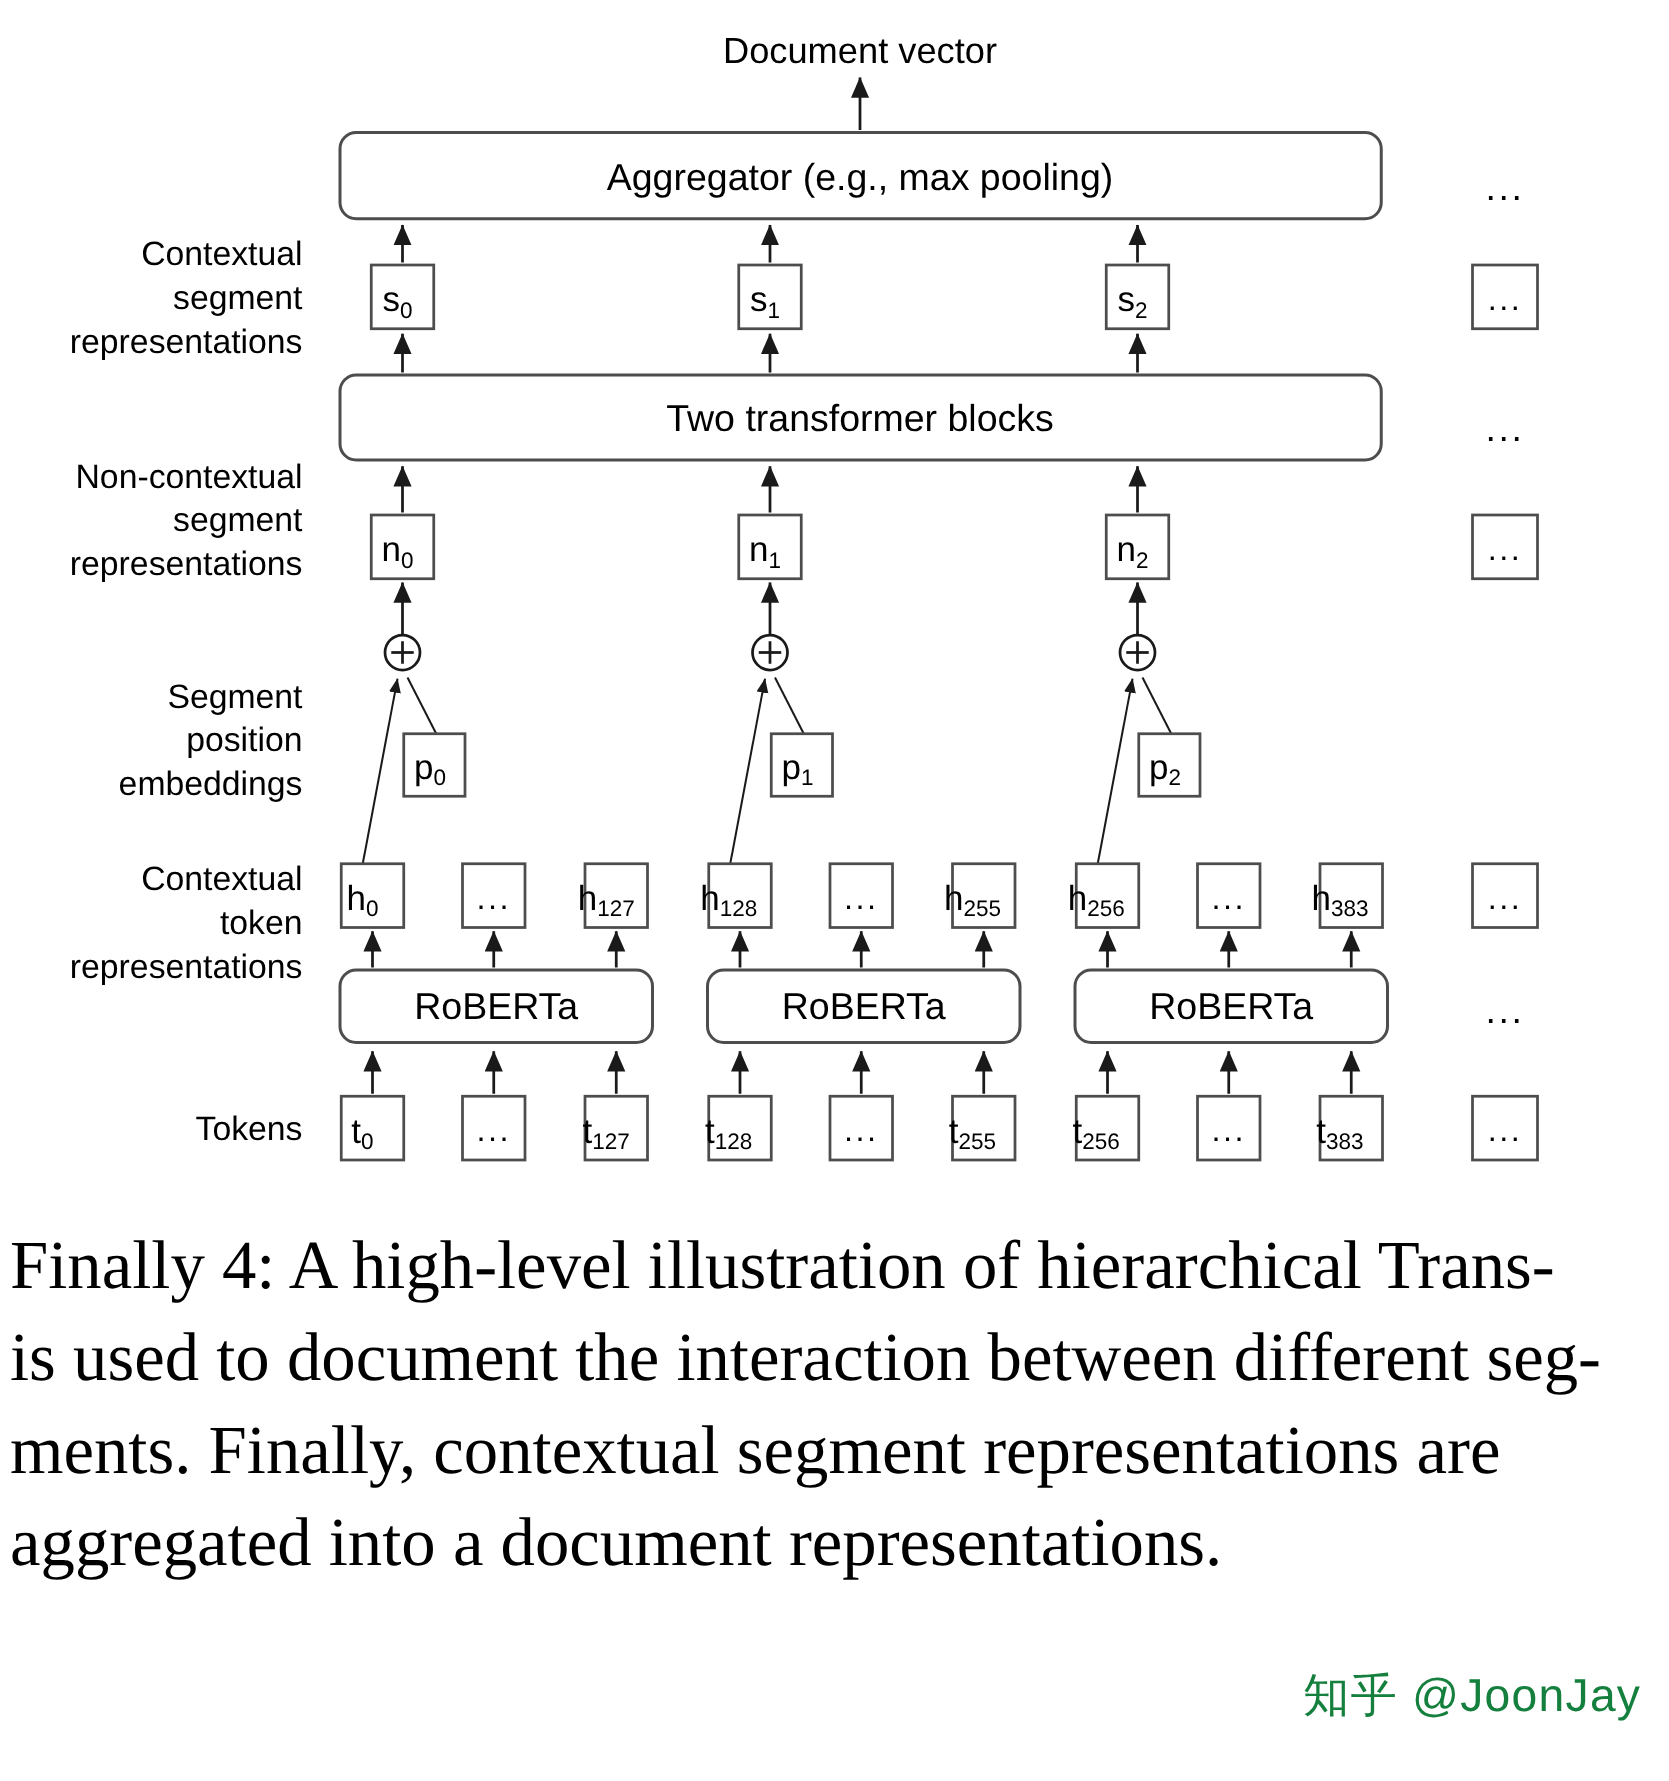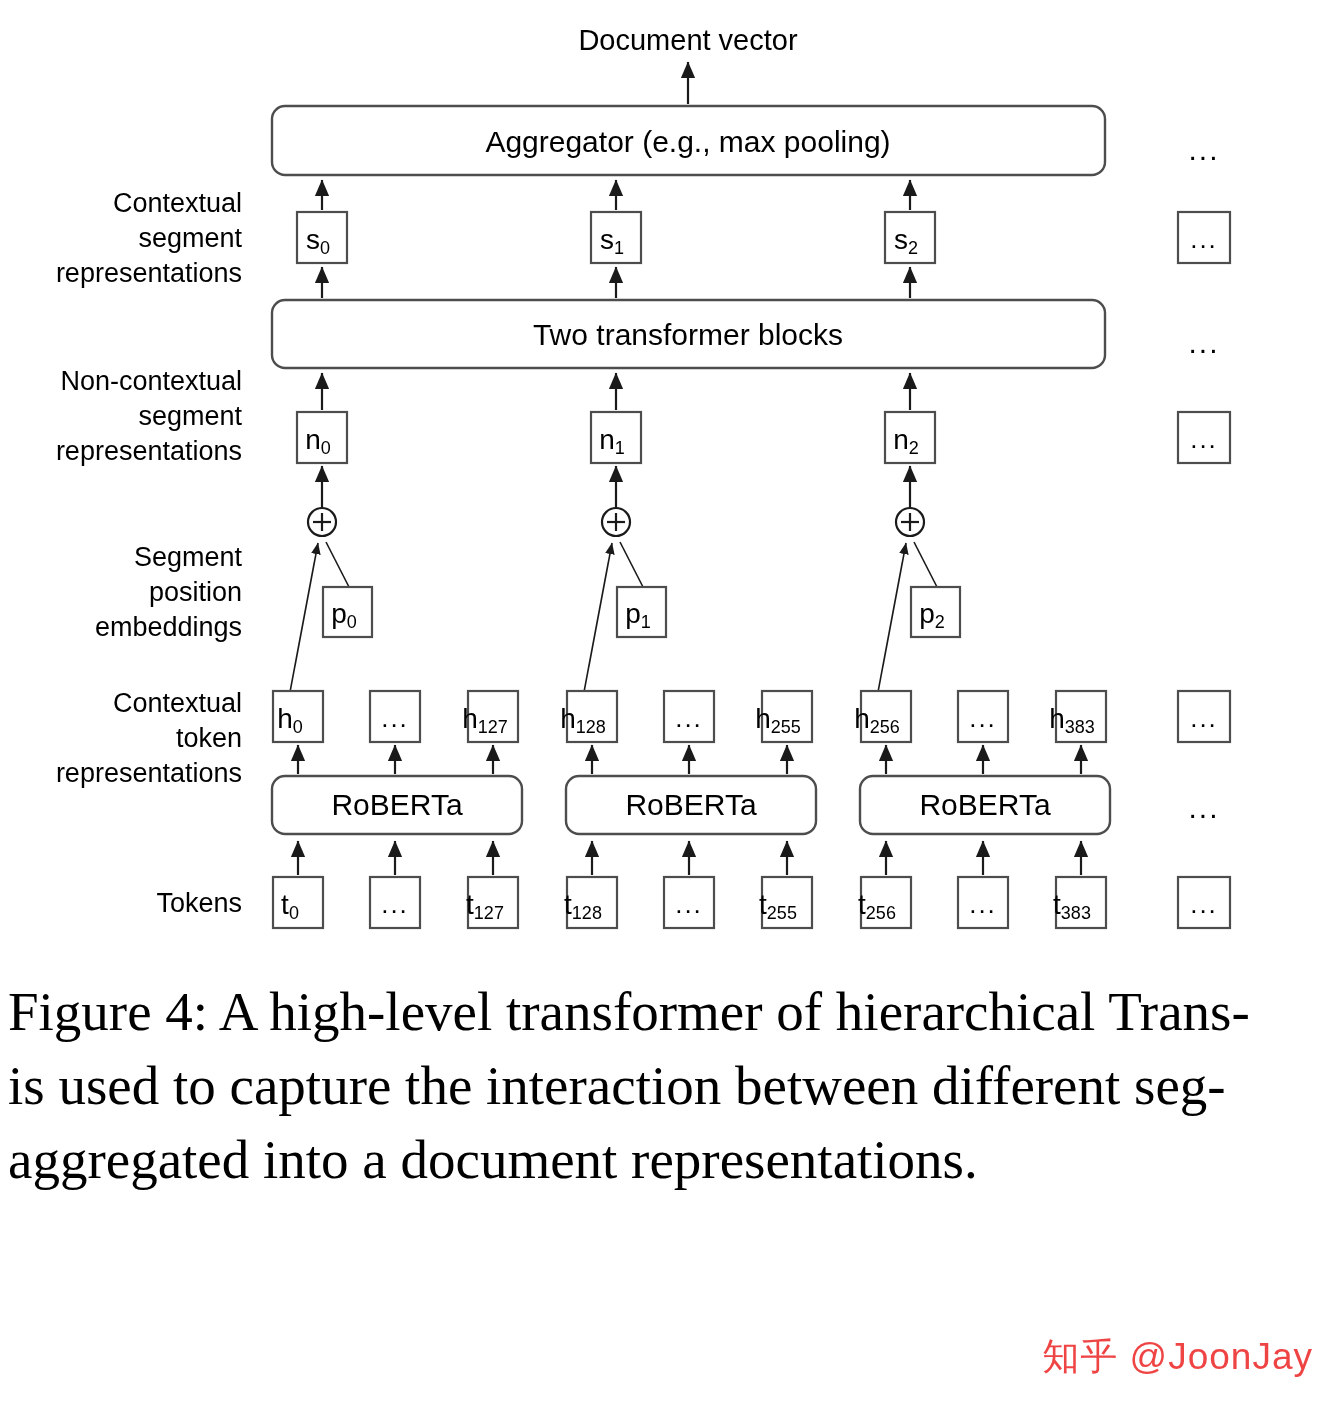--- a/index.html
+++ b/index.html
@@ -84,21 +84,21 @@
   #caption .cap-line {
     display: block;
     white-space: nowrap;
   }
   #watermark {
     position: absolute;
     right: 22px;
     top: 1332px;
     font-family: "Liberation Sans", sans-serif;
     font-size: 37px;
-    color: #ef4444;
+    color: #15803d;
     letter-spacing: 1px;
     white-space: nowrap;
   }
 </style>
 </head>
 <body>
 
 <div id="figure-root">
 
   <svg id="diagram" viewBox="0 0 1335 960">
@@ -355,20 +355,21 @@
     </g>
 
     <g>
       <rect class="node-box" x="1178" y="877" width="52" height="51"></rect>
       <text class="ellipsis-in-box" x="1204" y="913">...</text>
     </g>
 
   </svg>
 
   <div id="caption">
-    <span class="cap-line">Figure 4: A high-level transformer of hierarchical Trans-</span>
-    <span class="cap-line">is used to capture the interaction between different seg-</span>
+    <span class="cap-line">Finally 4: A high-level illustration of hierarchical Trans-</span>
+    <span class="cap-line">is used to document the interaction between different seg-</span>
+    <span class="cap-line">ments.  Finally, contextual segment representations are</span>
     <span class="cap-line">aggregated into a document representations.</span>
   </div>
 
   <div id="watermark">知乎 @JoonJay</div>
 
 </div>
 
 </body></html>

